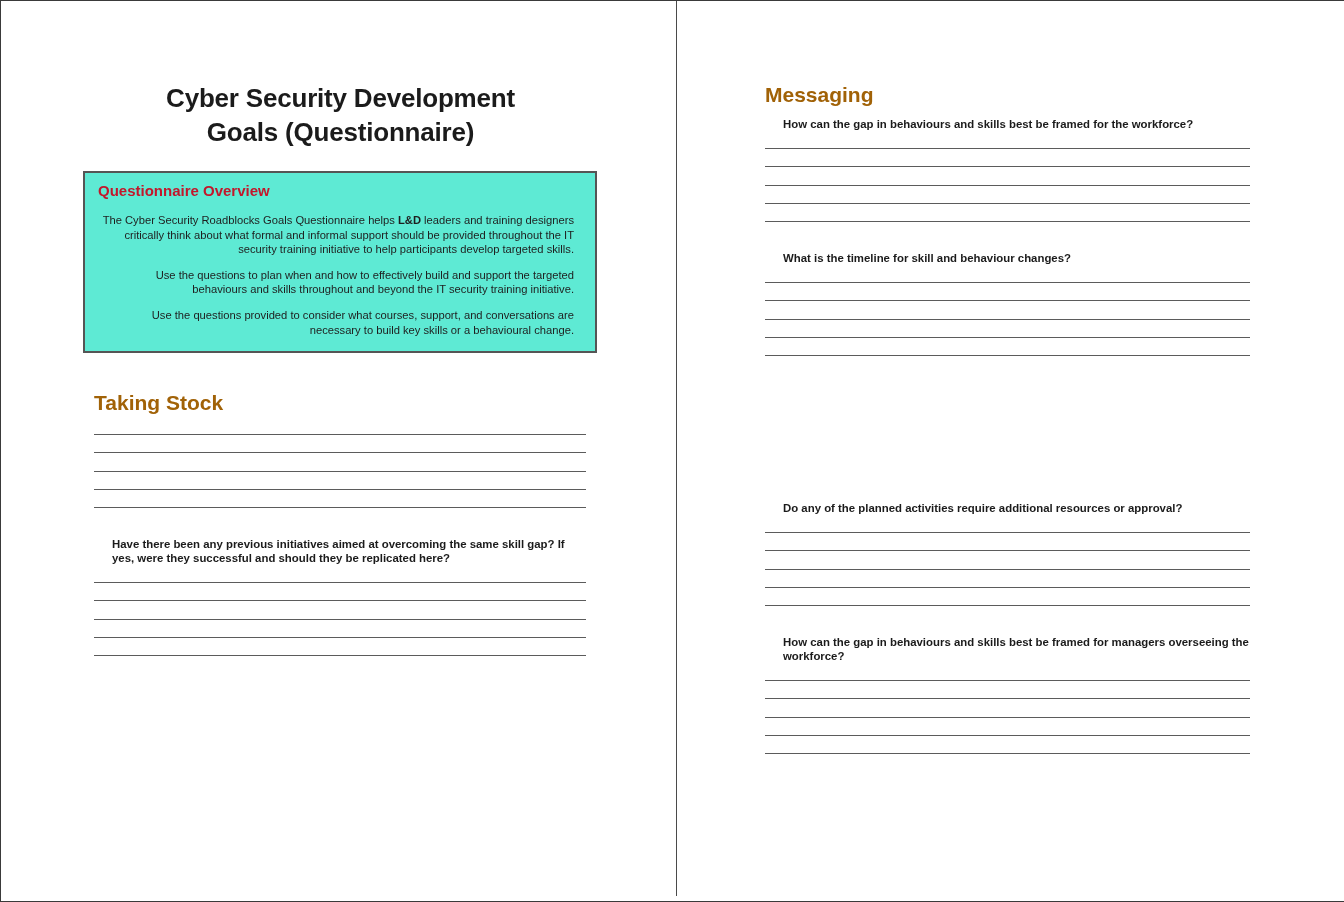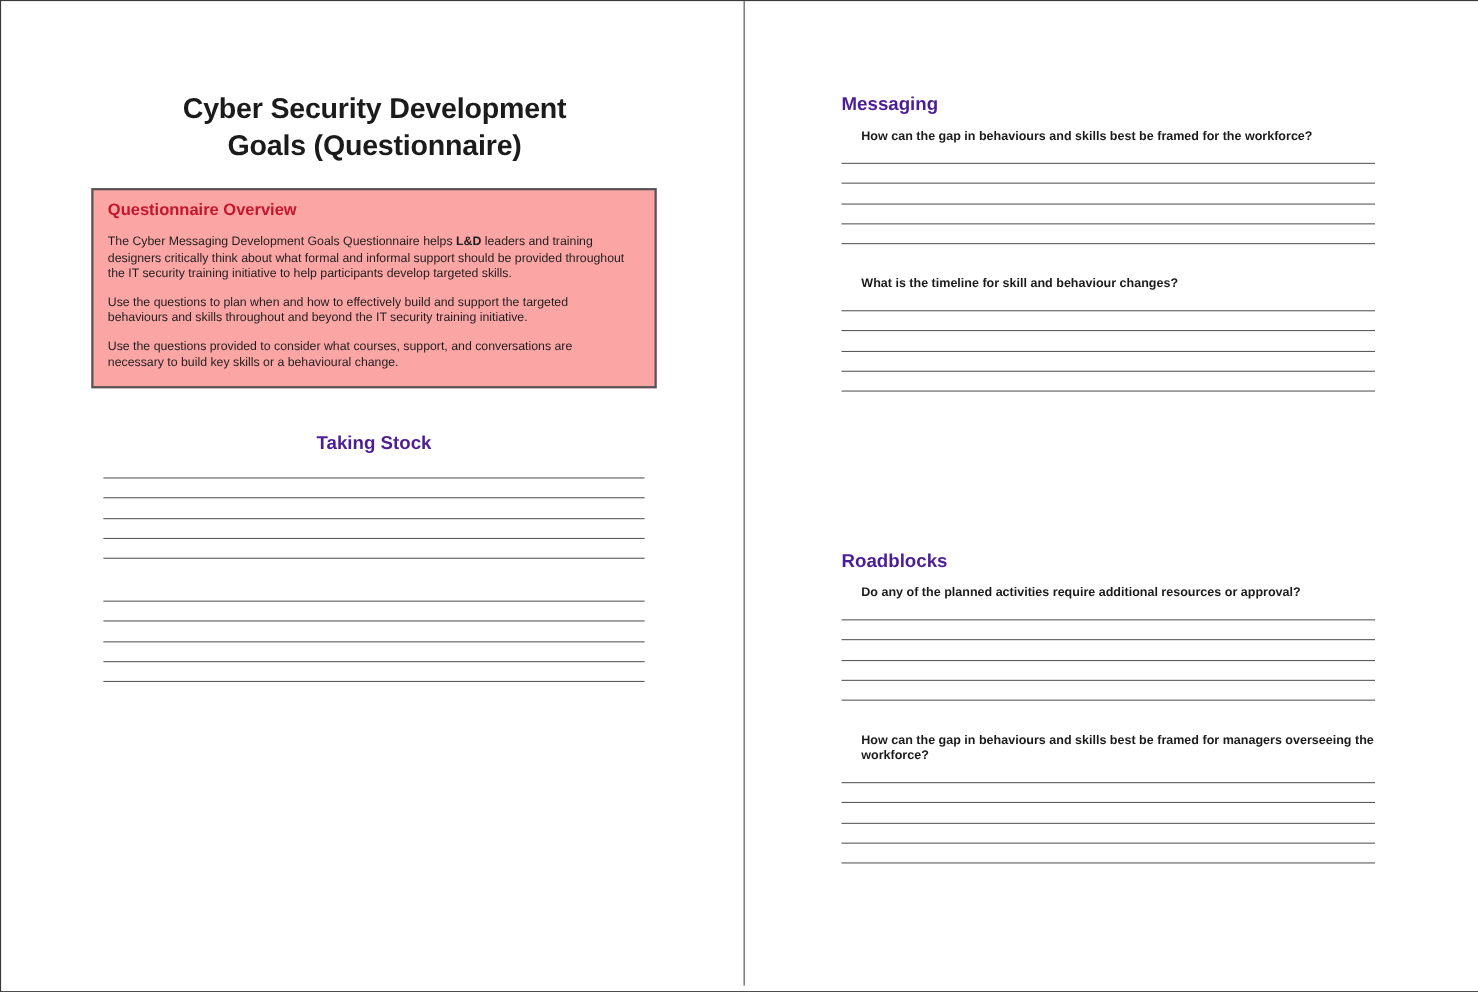--- a/index.html
+++ b/index.html
@@ -64,23 +64,24 @@
     color: #1b1b1b;
     letter-spacing: -0.2px;
   }
 
   .overview-box {
     position: absolute;
     left: 82px;
     top: 170px;
     width: 514px;
     height: 182px;
-    background: #fca5a5;
+    background: #5eead4;
     border: 2px solid #555555;
     box-sizing: border-box;
+    text-align: right;
   }
   .overview-heading {
     position: absolute;
     left: 13px;
     top: 9px;
     font-size: 15px;
     font-weight: bold;
     color: #c3162b;
     letter-spacing: 0px;
   }
@@ -96,23 +97,23 @@
   .overview-body p {
     margin: 0 0 11px 0;
   }
   .overview-body p:last-child { margin-bottom: 0; }
   .overview-body b { font-weight: bold; }
 
   .section {
     position: absolute;
   }
   .section-heading {
-    font-size: 17px;
-    font-weight: bold;
-    color: #4c1d95;
+    font-size: 21px;
+    font-weight: bold;
+    color: #a16207;
     margin: 0 0 13px 0;
     line-height: 18px;
   }
   .question {
     margin-bottom: 0;
   }
   .question-text {
     font-size: 11.4px;
     font-weight: bold;
     color: #1b1b1b;
@@ -128,21 +129,20 @@
   }
   .answer-lines .answer-line:first-child {
     height: 9px;
   }
 
   
   .col-left {
     left: 93px;
     top: 393px;
     width: 492px;
-    text-align: center;
   }
   
   .col-right-messaging {
     left: 88px;
     top: 85px;
     width: 485px;
   }
   .col-right-roadblocks {
     left: 88px;
     top: 500px;
@@ -160,21 +160,21 @@
 
     <div class="doc-title">
       <div>Cyber Security Development</div>
       <div>Goals (Questionnaire)</div>
     </div>
 
     <div class="overview-box">
       <div class="overview-heading">Questionnaire Overview</div>
       <div class="overview-body">
         <p>
-          <span>The Cyber Messaging Development Goals Questionnaire helps </span><b>L&amp;D</b><span> leaders and training designers critically think about what formal and informal support should be provided throughout the IT security training initiative to help participants develop targeted skills.</span>
+          <span>The Cyber Security Roadblocks Goals Questionnaire helps </span><b>L&amp;D</b><span> leaders and training designers critically think about what formal and informal support should be provided throughout the IT security training initiative to help participants develop targeted skills.</span>
         </p>
         <p>Use the questions to plan when and how to effectively build and support the targeted behaviours and skills throughout and beyond the IT security training initiative.</p>
         <p>Use the questions provided to consider what courses, support, and conversations are necessary to build key skills or a behavioural change.</p>
       </div>
     </div>
 
     <div class="section col-left">
       <h2 class="section-heading">Taking Stock</h2>
 
       <div class="question">
@@ -182,20 +182,21 @@
           <div class="answer-line"></div>
           <div class="answer-line"></div>
           <div class="answer-line"></div>
           <div class="answer-line"></div>
           <div class="answer-line"></div>
         </div>
       </div>
 
 
       <div class="question">
+        <p class="question-text">Have there been any previous initiatives aimed at overcoming the same skill gap? If yes, were they successful and should they be replicated here?</p>
         <div class="answer-lines">
           <div class="answer-line"></div>
           <div class="answer-line"></div>
           <div class="answer-line"></div>
           <div class="answer-line"></div>
           <div class="answer-line"></div>
         </div>
       </div>
     </div>
 
@@ -224,21 +225,20 @@
           <div class="answer-line"></div>
           <div class="answer-line"></div>
           <div class="answer-line"></div>
           <div class="answer-line"></div>
           <div class="answer-line"></div>
         </div>
       </div>
     </div>
 
     <div class="section col-right-roadblocks">
-      <h2 class="section-heading">Roadblocks</h2>
 
       <div class="question">
         <p class="question-text">Do any of the planned activities require additional resources or approval?</p>
         <div class="answer-lines">
           <div class="answer-line"></div>
           <div class="answer-line"></div>
           <div class="answer-line"></div>
           <div class="answer-line"></div>
           <div class="answer-line"></div>
         </div>

